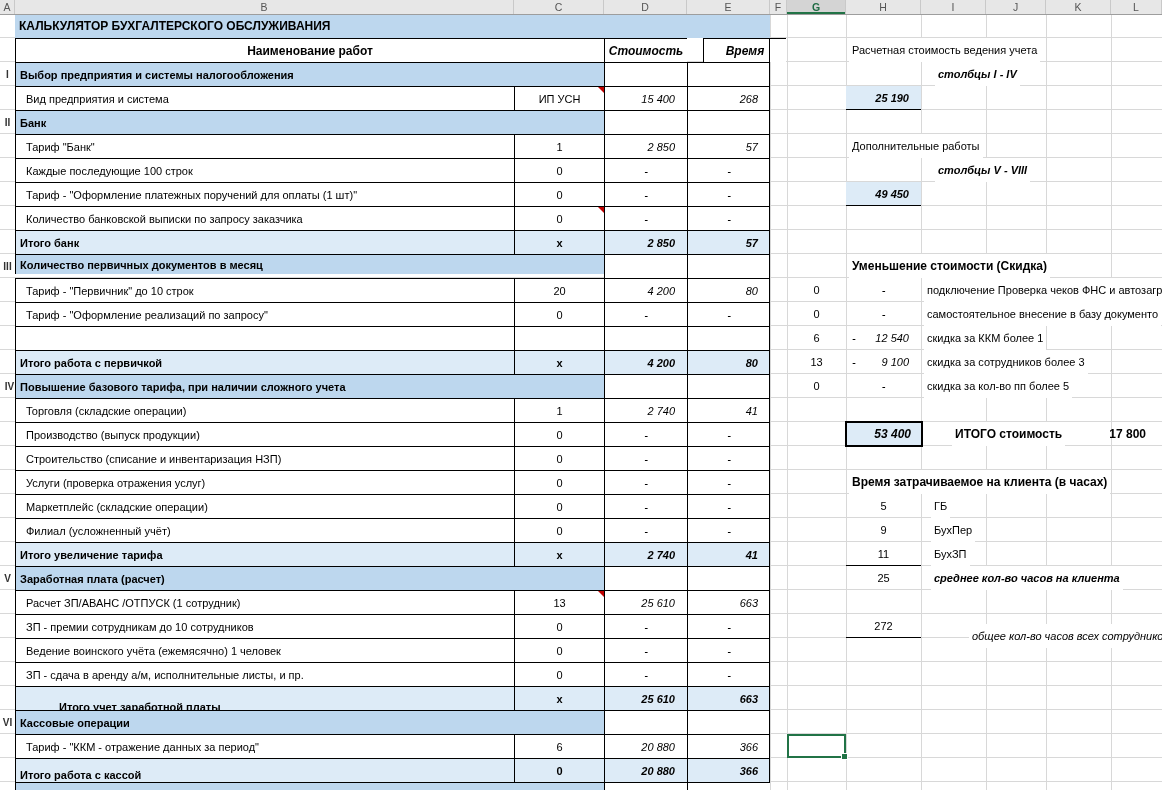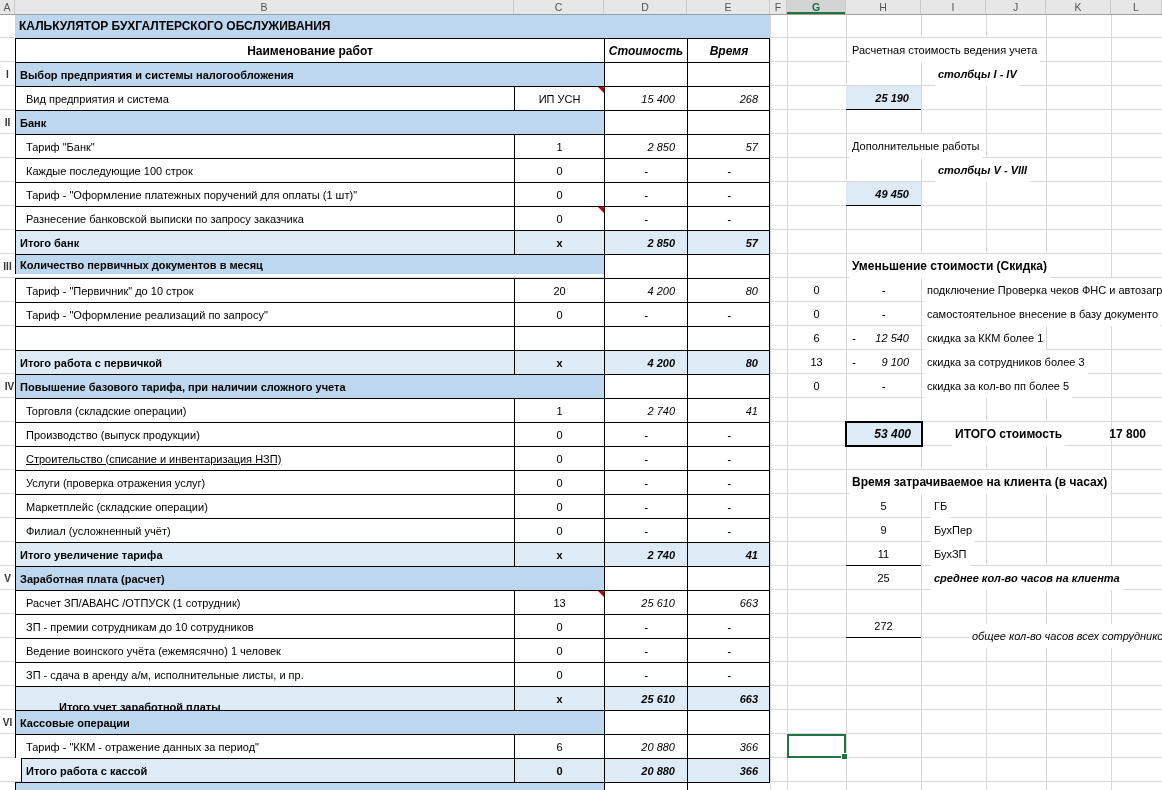--- a/index.html
+++ b/index.html
@@ -64,21 +64,21 @@
       <div class="colhead" style="left: 846px; width: 75px;">H</div>
       <div class="colhead" style="left: 921px; width: 65px;">I</div>
       <div class="colhead" style="left: 986px; width: 60px;">J</div>
       <div class="colhead" style="left: 1046px; width: 65px;">K</div>
       <div class="colhead" style="left: 1111px; width: 51px;">L</div>
     </div>
   <div id="ltable">
       <div class="cell sec bold fs12 pl4" style="left: 15px; top: 14px; width: 755px; height: 24px;">КАЛЬКУЛЯТОР БУХГАЛТЕРСКОГО ОБСЛУЖИВАНИЯ</div>
       <div class="cell white bt bl center bold fs12" style="left: 15px; top: 38px; width: 589px; height: 24px;">Наименование работ</div>
       <div class="cell white bt bl center bold ital fs12" style="left: 604px; top: 38px; width: 83px; height: 24px;">Стоимость</div>
-      <div class="cell white bt bl center bold ital fs12" style="left: 687px; top: 38px; width: 83px; height: 24px;">Время</div>
+      <div class="cell white bt bl center bold ital fs12" style="left: 703px; top: 38px; width: 83px; height: 24px;">Время</div>
       <div class="cell num" style="left: 0px; top: 62px; width: 15px; height: 24px;">I</div>
       <div class="cell sec bt bl bold pl4" style="left: 15px; top: 62px; width: 589px; height: 24px;">Выбор предприятия и системы налогообложения</div>
       <div class="cell white bt bl" style="left: 604px; top: 62px; width: 83px; height: 24px;"></div>
       <div class="cell white bt bl" style="left: 687px; top: 62px; width: 83px; height: 24px;"></div>
       <div class="cell white bt bl pl10" style="left: 15px; top: 86px; width: 499px; height: 24px;">Вид предприятия и система</div>
       <div class="cell white bt bl center" style="left: 514px; top: 86px; width: 90px; height: 24px;">ИП УСН<div class="comment"></div></div>
       <div class="cell white bt bl ital right" style="left: 604px; top: 86px; width: 83px; height: 24px;">15 400</div>
       <div class="cell white bt bl ital right" style="left: 687px; top: 86px; width: 83px; height: 24px;">268</div>
       <div class="cell num" style="left: 0px; top: 110px; width: 15px; height: 24px;">II</div>
       <div class="cell sec bt bl bold pl4" style="left: 15px; top: 110px; width: 589px; height: 24px;">Банк</div>
@@ -89,21 +89,21 @@
       <div class="cell white bt bl ital right" style="left: 604px; top: 134px; width: 83px; height: 24px;">2 850</div>
       <div class="cell white bt bl ital right" style="left: 687px; top: 134px; width: 83px; height: 24px;">57</div>
       <div class="cell white bt bl pl10" style="left: 15px; top: 158px; width: 499px; height: 24px;">Каждые последующие 100 строк</div>
       <div class="cell white bt bl center" style="left: 514px; top: 158px; width: 90px; height: 24px;">0</div>
       <div class="cell white bt bl ital center" style="left: 604px; top: 158px; width: 83px; height: 24px;">-</div>
       <div class="cell white bt bl ital center" style="left: 687px; top: 158px; width: 83px; height: 24px;">-</div>
       <div class="cell white bt bl pl10" style="left: 15px; top: 182px; width: 499px; height: 24px;">Тариф - "Оформление платежных поручений для оплаты (1 шт)"</div>
       <div class="cell white bt bl center" style="left: 514px; top: 182px; width: 90px; height: 24px;">0</div>
       <div class="cell white bt bl ital center" style="left: 604px; top: 182px; width: 83px; height: 24px;">-</div>
       <div class="cell white bt bl ital center" style="left: 687px; top: 182px; width: 83px; height: 24px;">-</div>
-      <div class="cell white bt bl pl10" style="left: 15px; top: 206px; width: 499px; height: 24px;">Разнесение банковской выписки по запросу заказчика</div>
+      <div class="cell white bt bl pl10" style="left: 15px; top: 206px; width: 499px; height: 24px;">Количество банковской выписки по запросу заказчика</div>
       <div class="cell white bt bl center" style="left: 514px; top: 206px; width: 90px; height: 24px;">0<div class="comment"></div></div>
       <div class="cell white bt bl ital center" style="left: 604px; top: 206px; width: 83px; height: 24px;">-</div>
       <div class="cell white bt bl ital center" style="left: 687px; top: 206px; width: 83px; height: 24px;">-</div>
       <div class="cell tot bt bl bold pl4" style="left: 15px; top: 230px; width: 499px; height: 24px;">Итого банк</div>
       <div class="cell tot bt bl bold center" style="left: 514px; top: 230px; width: 90px; height: 24px;">x</div>
       <div class="cell tot bt bl bold ital right" style="left: 604px; top: 230px; width: 83px; height: 24px;">2 850</div>
       <div class="cell tot bt bl bold ital right" style="left: 687px; top: 230px; width: 83px; height: 24px;">57</div>
       <div class="cell num" style="left: 0px; top: 254px; width: 15px; height: 24px;">III</div>
       <div class="cell sec bt bl bold pl4" style="left: 15px; top: 254px; width: 589px; height: 20px;">Количество первичных документов в месяц</div>
       <div class="cell white bt bl" style="left: 604px; top: 254px; width: 83px; height: 24px;"></div>
@@ -129,21 +129,21 @@
       <div class="cell white bt bl" style="left: 604px; top: 374px; width: 83px; height: 24px;"></div>
       <div class="cell white bt bl" style="left: 687px; top: 374px; width: 83px; height: 24px;"></div>
       <div class="cell white bt bl pl10" style="left: 15px; top: 398px; width: 499px; height: 24px;">Торговля (складские операции)</div>
       <div class="cell white bt bl center" style="left: 514px; top: 398px; width: 90px; height: 24px;">1</div>
       <div class="cell white bt bl ital right" style="left: 604px; top: 398px; width: 83px; height: 24px;">2 740</div>
       <div class="cell white bt bl ital right" style="left: 687px; top: 398px; width: 83px; height: 24px;">41</div>
       <div class="cell white bt bl pl10" style="left: 15px; top: 422px; width: 499px; height: 24px;">Производство (выпуск продукции)</div>
       <div class="cell white bt bl center" style="left: 514px; top: 422px; width: 90px; height: 24px;">0</div>
       <div class="cell white bt bl ital center" style="left: 604px; top: 422px; width: 83px; height: 24px;">-</div>
       <div class="cell white bt bl ital center" style="left: 687px; top: 422px; width: 83px; height: 24px;">-</div>
-      <div class="cell white bt bl pl10" style="left: 15px; top: 446px; width: 499px; height: 24px; text-decoration: underline;">Строительство (списание и инвентаризация НЗП)</div>
+      <div class="cell white bt bl pl10" style="left: 15px; top: 446px; width: 499px; height: 24px;">Строительство (списание и инвентаризация НЗП)</div>
       <div class="cell white bt bl center" style="left: 514px; top: 446px; width: 90px; height: 24px;">0</div>
       <div class="cell white bt bl ital center" style="left: 604px; top: 446px; width: 83px; height: 24px;">-</div>
       <div class="cell white bt bl ital center" style="left: 687px; top: 446px; width: 83px; height: 24px;">-</div>
       <div class="cell white bt bl pl10" style="left: 15px; top: 470px; width: 499px; height: 24px;">Услуги (проверка отражения услуг)</div>
       <div class="cell white bt bl center" style="left: 514px; top: 470px; width: 90px; height: 24px;">0</div>
       <div class="cell white bt bl ital center" style="left: 604px; top: 470px; width: 83px; height: 24px;">-</div>
       <div class="cell white bt bl ital center" style="left: 687px; top: 470px; width: 83px; height: 24px;">-</div>
       <div class="cell white bt bl pl10" style="left: 15px; top: 494px; width: 499px; height: 24px;">Маркетплейс (складские операции)</div>
       <div class="cell white bt bl center" style="left: 514px; top: 494px; width: 90px; height: 24px;">0</div>
       <div class="cell white bt bl ital center" style="left: 604px; top: 494px; width: 83px; height: 24px;">-</div>
@@ -181,21 +181,21 @@
       <div class="cell tot bt bl bold ital right" style="left: 604px; top: 686px; width: 83px; height: 24px;">25 610</div>
       <div class="cell tot bt bl bold ital right" style="left: 687px; top: 686px; width: 83px; height: 24px;">663</div>
       <div class="cell num" style="left: 0px; top: 710px; width: 15px; height: 24px;">VI</div>
       <div class="cell sec bt bl bold pl4" style="left: 15px; top: 710px; width: 589px; height: 24px;">Кассовые операции</div>
       <div class="cell white bt bl" style="left: 604px; top: 710px; width: 83px; height: 24px;"></div>
       <div class="cell white bt bl" style="left: 687px; top: 710px; width: 83px; height: 24px;"></div>
       <div class="cell white bt bl pl10" style="left: 15px; top: 734px; width: 499px; height: 24px;">Тариф - "ККМ - отражение данных за период"</div>
       <div class="cell white bt bl center" style="left: 514px; top: 734px; width: 90px; height: 24px;">6</div>
       <div class="cell white bt bl ital right" style="left: 604px; top: 734px; width: 83px; height: 24px;">20 880</div>
       <div class="cell white bt bl ital right" style="left: 687px; top: 734px; width: 83px; height: 24px;">366</div>
-      <div class="cell tot bt bl bold pl4" style="left: 21px; top: 758px; width: 499px; height: 24px;">Итого работа с кассой</div>
+      <div class="cell tot bt bl bold pl4" style="left: 15px; top: 758px; width: 499px; height: 32px;">Итого работа с кассой</div>
       <div class="cell tot bt bl bold center" style="left: 514px; top: 758px; width: 90px; height: 24px;">0</div>
       <div class="cell tot bt bl bold ital right" style="left: 604px; top: 758px; width: 83px; height: 24px;">20 880</div>
       <div class="cell tot bt bl bold ital right" style="left: 687px; top: 758px; width: 83px; height: 24px;">366</div>
       <div class="cell sec bt bl" style="left: 15px; top: 782px; width: 589px; height: 8px;"></div>
       <div class="cell white bt bl" style="left: 604px; top: 782px; width: 83px; height: 8px;"></div>
       <div class="cell white bt bl" style="left: 687px; top: 782px; width: 83px; height: 8px;"></div>
     </div>
   <div id="tbl-rightborder"></div>
   <div id="rpanel">
       <div class="rlabel " style="left: 849px; top: 38px;">Расчетная стоимость ведения учета</div>

